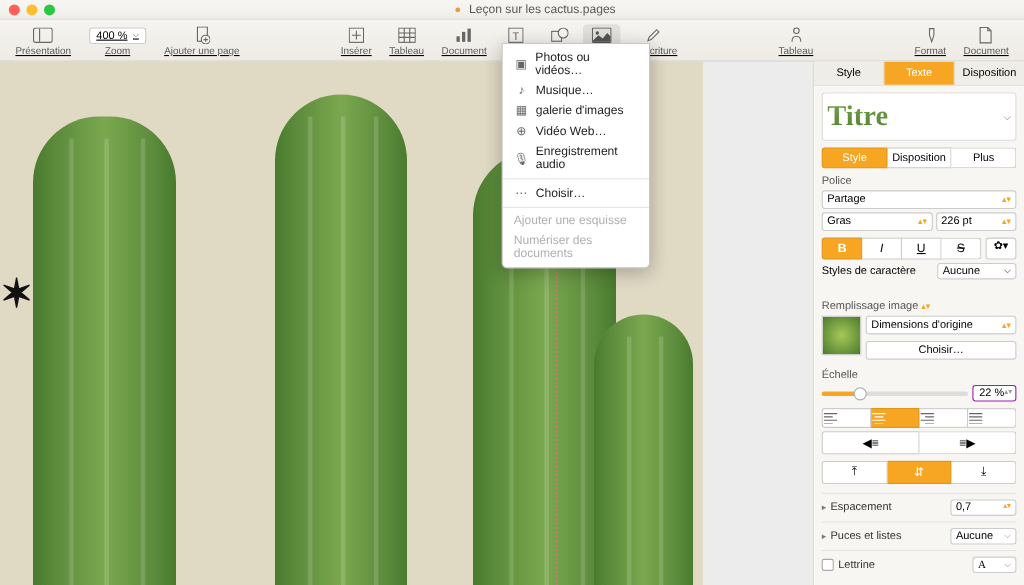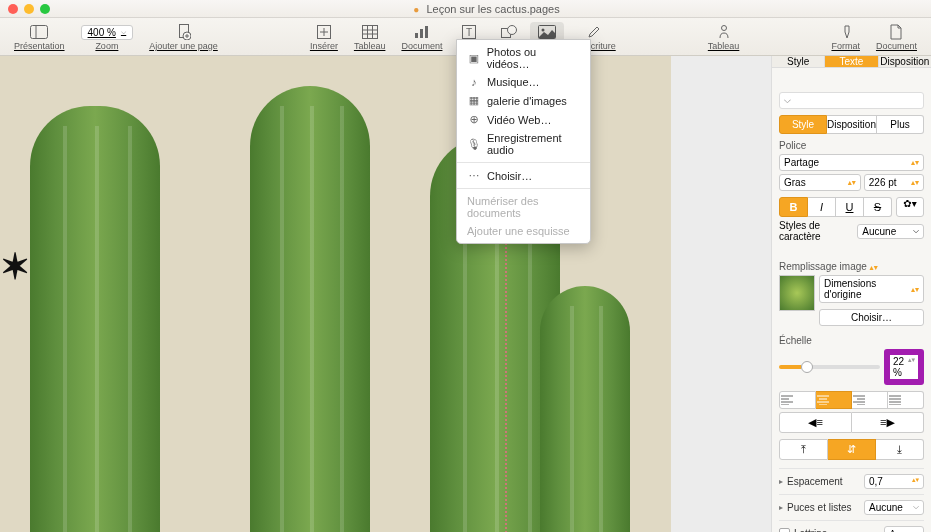--- a/index.html
+++ b/index.html
@@ -34,21 +34,21 @@
 .sketch { position: absolute; left: 0; top: 190px; font-size: 36px; color: #111; font-weight: bold; }
 .sel-border { position: absolute; left: 505px; top: 40px; width: 2px; height: 440px; border-left: 2px dotted #c77; }
 .grey-gutter { position: absolute; right: 0; top: 0; width: 100px; height: 100%; background: #ececec; }
 
 .dropdown { position: absolute; left: 456px; top: 39px; width: 135px; background: #fff; border: 1px solid #c8c8c8; border-radius: 0 0 5px 5px; box-shadow: 0 4px 16px rgba(0,0,0,0.25); font-size: 11px; padding: 3px 0; z-index: 100; }
 .dd-item { display: flex; align-items: center; gap: 6px; padding: 3px 10px; color: #222; }
 .dd-item .mi { width: 14px; text-align: center; color: #666; font-size: 11px; }
 .dd-item.disabled { color: #b0b0b0; }
 .dd-sep { height: 1px; background: #e4e4e4; margin: 3px 0; }
 
-.inspector { width: 160px; background: #f7f6f3; border-left: 1px solid #ddd; font-size: 10px; display: flex; flex-direction: column; overflow-y: auto; gap: 18px; }
+.inspector { width: 192px; background: #f7f6f3; border-left: 1px solid #ddd; font-size: 10px; display: flex; flex-direction: column; overflow-y: auto; }
 .insp-tabs { display: flex; height: 22px; border-bottom: 1px solid #ddd; }
 .insp-tab { flex: 1; display: flex; align-items: center; justify-content: center; font-size: 10px; background: #efede8; border-right: 1px solid #ddd; }
 .insp-tab.active { background: #f6a623; color: #fff; }
 .insp-tab:last-child { border-right: none; }
 .insp-body { padding: 6px 7px; }
 .titre { font-family: "Rockwell", serif; font-size: 26px; font-weight: bold; color: #4a7a2e; background: linear-gradient(#7ba84f, #4a7a2e); -webkit-background-clip: text; -webkit-text-fill-color: transparent; padding: 4px 0; }
 .titre-row { display: flex; justify-content: space-between; align-items: center; border: 1px solid #ddd; border-radius: 3px; padding: 2px 4px; margin-bottom: 6px; background: #fff; }
 .seg-row { display: flex; gap: 0; margin-bottom: 6px; }
 .seg { flex: 1; background: #fff; border: 1px solid #ccc; padding: 3px 0; text-align: center; font-size: 10px; }
 .seg:first-child { border-radius: 3px 0 0 3px; }
@@ -68,21 +68,21 @@
 .fmt-btn:last-child { border-radius: 0 3px 3px 0; }
 .fmt-btn.active { background: #f6a623; color: #fff; border-color: #e0941a; }
 .gear-btn { width: 28px; border: 1px solid #ccc; background: #fff; border-radius: 3px; text-align: center; font-size: 10px; }
 .row-lbl { display: flex; justify-content: space-between; align-items: center; margin-bottom: 19px; }
 .swatch { width: 36px; height: 36px; background: radial-gradient(circle, #a8c858, #4a7a2e); border: 1px solid #ccc; }
 .fill-row { display: flex; gap: 4px; margin-bottom: 4px; }
 .fill-ctrl { flex: 1; display: flex; flex-direction: column; gap: 3px; }
 .slider-row { display: flex; align-items: center; gap: 4px; margin-bottom: 6px; }
 .slider { flex: 1; height: 4px; background: linear-gradient(90deg, #f6a623 0%, #f6a623 22%, #ddd 22%, #ddd 100%); border-radius: 2px; position: relative; }
 .slider::after { content: ''; position: absolute; left: 22%; top: -4px; width: 10px; height: 10px; background: #fff; border: 1px solid #aaa; border-radius: 50%; }
-.pct { width: 40px; background: #fff; border: 6px solid #a21caf; border-radius: 3px; padding: 1px 3px; font-size: 10px; display: flex; justify-content: flex-start; }
+.pct { width: 40px; background: #fff; border: 1px solid #a21caf; border-radius: 3px; padding: 1px 3px; font-size: 10px; display: flex; justify-content: flex-end; }
 .align-row { display: flex; margin-bottom: 3px; }
 .align-btn { flex: 1; border: 1px solid #ccc; background: #fff; padding: 3px 0; text-align: center; font-size: 11px; }
 .align-btn + .align-btn { border-left: none; }
 .align-btn.active { background: #f6a623; color: #fff; border-color: #e0941a; }
 .align-btn:first-child { border-radius: 3px 0 0 3px; }
 .align-btn:last-child { border-radius: 0 3px 3px 0; }
 .align-split { display: flex; gap: 8px; margin-bottom: 6px; }
 .align-split > div { flex: 1; display: flex; }
 .disc-row { display: flex; align-items: center; gap: 4px; padding: 5px 0; border-top: 1px solid #e4e4e4; }
 .disc-tri { font-size: 8px; color: #777; }
@@ -262,20 +262,21 @@
   </div>
 
   <div class="inspector">
     <div class="insp-tabs">
       <div class="insp-tab">Style</div>
       <div class="insp-tab active">Texte</div>
       <div class="insp-tab">Disposition</div>
     </div>
     <div class="insp-body">
       <div class="titre-row">
+        <span class="titre">Titre</span>
         <span style="color:#888;font-size:9px;">⌵</span>
       </div>
       <div class="seg-row">
         <div class="seg active">Style</div>
         <div class="seg">Disposition</div>
         <div class="seg">Plus</div>
       </div>
 
       <div class="lbl">Police</div>
       <div class="sel">
@@ -426,18 +427,18 @@
       <span class="mi">🎙</span>
       <span>Enregistrement audio</span>
     </div>
   <div class="dd-sep"></div>
   <div class="dd-item">
       <span class="mi">⋯</span>
       <span>Choisir…</span>
     </div>
   <div class="dd-sep"></div>
   <div class="dd-item disabled">
+      <span>Ajouter une esquisse</span>
+    </div>
+  <div class="dd-item disabled">
       <span>Numériser des documents</span>
     </div>
-  <div class="dd-item disabled">
-      <span>Ajouter une esquisse</span>
-    </div>
 </div>
 
 </body></html>

